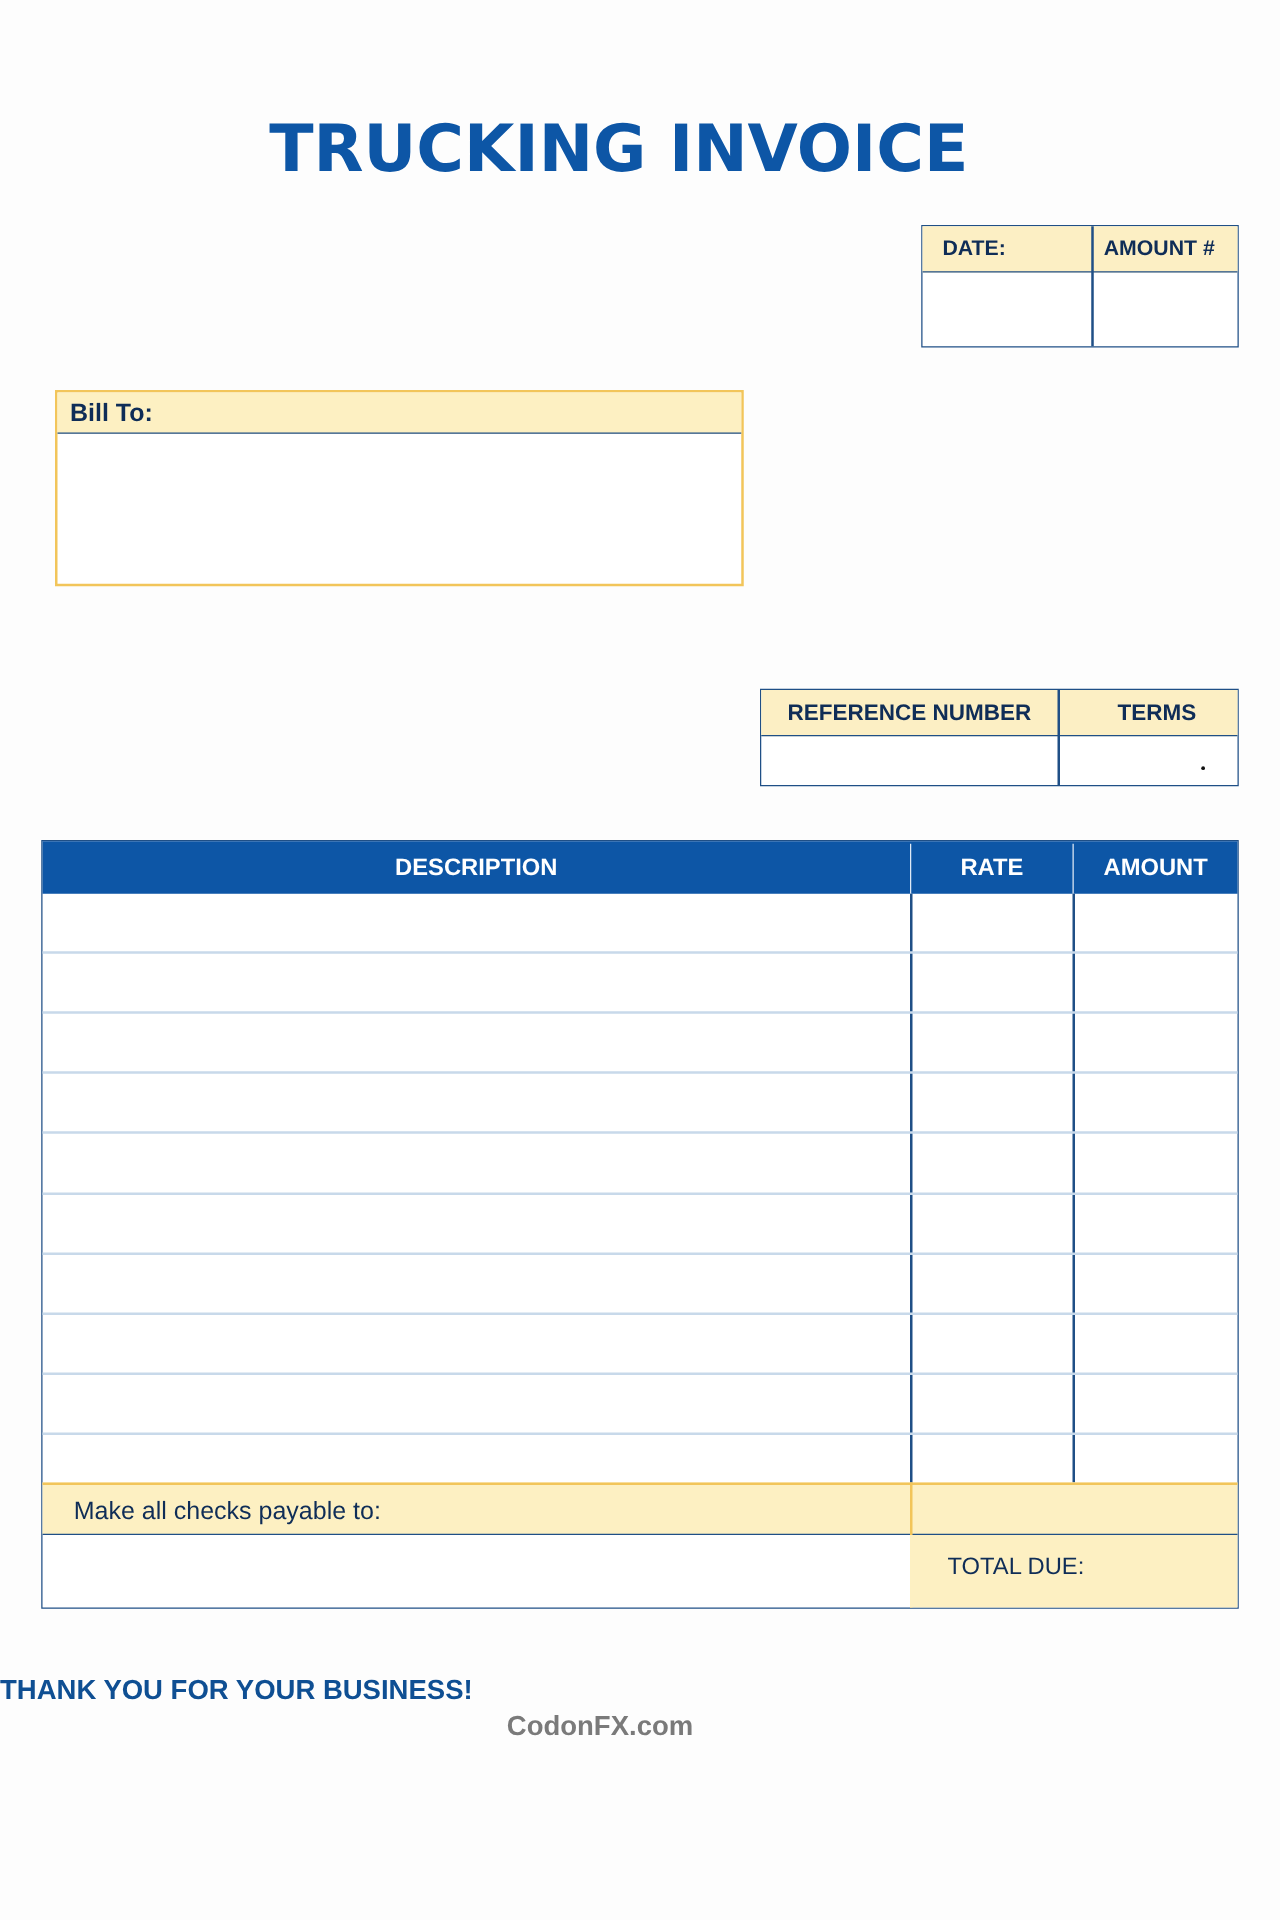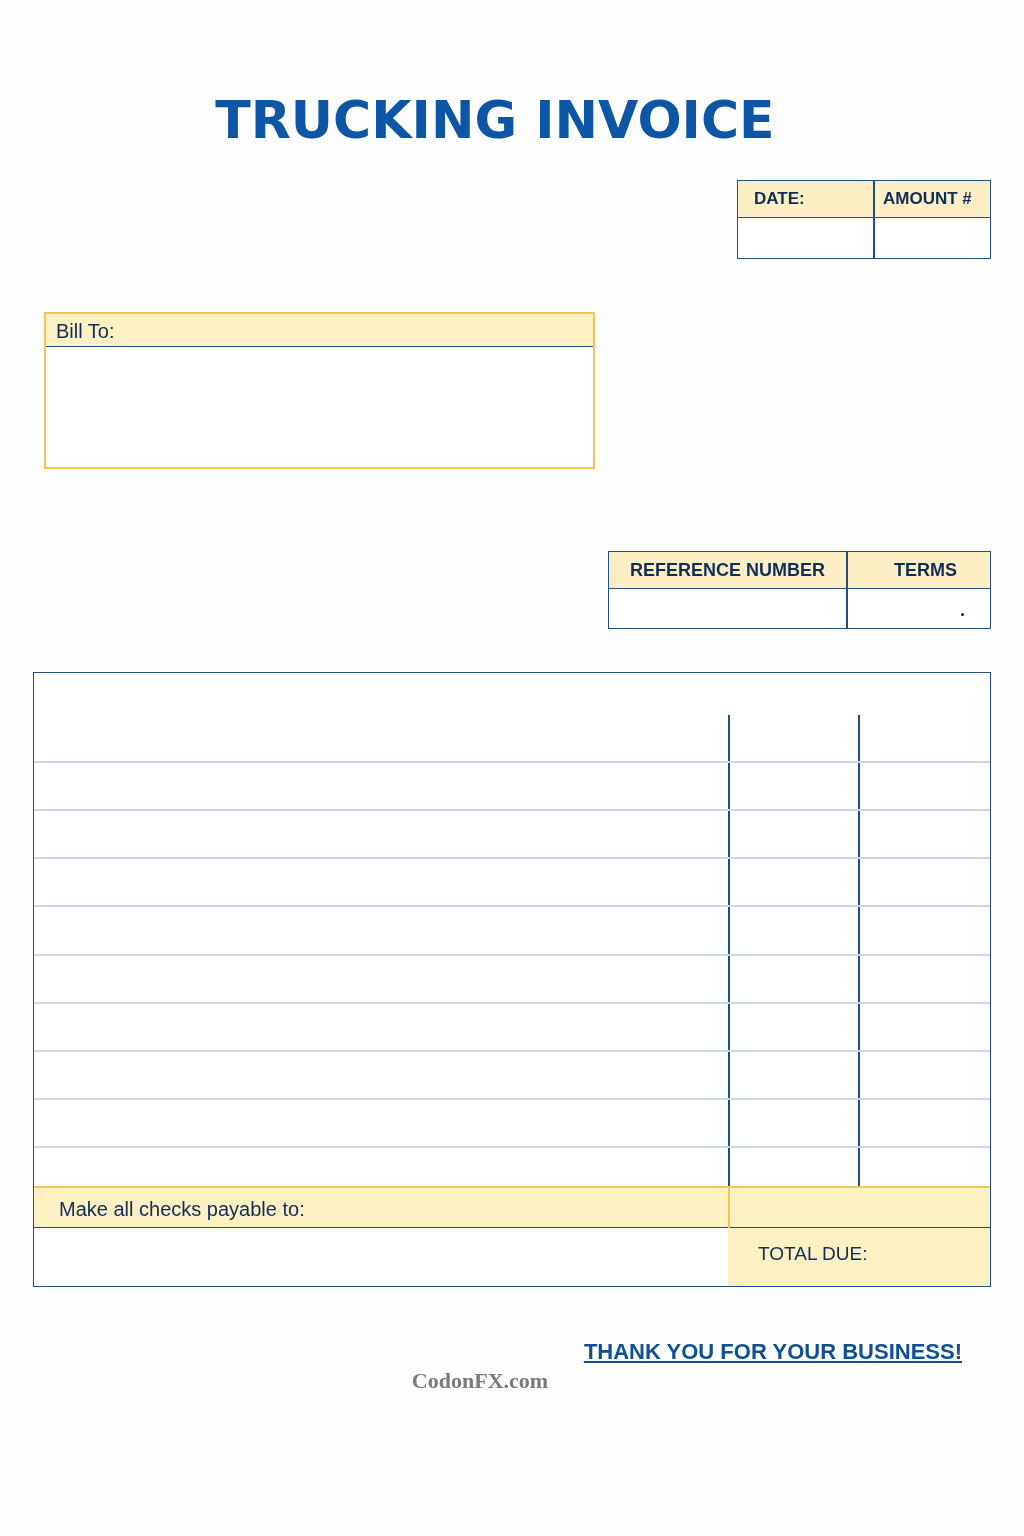--- a/index.html
+++ b/index.html
@@ -17,21 +17,21 @@
     left: 0; width: 990px; top: 88px; height: 64px;
     text-align: center;
     font-family: "DejaVu Sans", sans-serif;
     font-weight: bold; font-size: 52px; letter-spacing: 0px;
     color: #0d56a6;
     line-height: 64px;
   }
 
   
   .meta-box {
-    left: 737px; top: 180px; width: 254px; height: 79px;
+    left: 737px; top: 180px; width: 254px; height: 98px;
     border: 1.5px solid #1f4f86;
     background: #fff;
   }
   .meta-head {
     position: absolute; left: 0; top: 0; right: 0; height: 36px;
     background: #fcefc4;
     border-bottom: 1.5px solid #1f4f86;
   }
   .meta-divider {
     position: absolute; left: 135px; top: 0; bottom: 0; width: 1.5px; background: #1f4f86;
@@ -47,21 +47,21 @@
     border: 2px solid #f2c55a;
     background: #fff;
   }
   .bill-head {
     position: absolute; left: 0; top: 0; right: 0; height: 32px;
     background: #fdf0c2;
     border-bottom: 1.5px solid #1f4f86;
   }
   .bill-label {
     position: absolute; left: 10px; top: 0; height: 20px; line-height: 34px;
-    font-weight: normal; font-size: 20px; color: #0f2d57;
+    font-weight: bold; font-size: 20px; color: #0f2d57;
   }
 
   
   .ref-box {
     left: 608px; top: 551px; width: 383px; height: 78px;
     border: 1.5px solid #1f4f86;
     background: #fff;
   }
   .ref-head {
     position: absolute; left: 0; top: 0; right: 0; height: 36px;
@@ -120,25 +120,25 @@
   .total-label {
     position: absolute; left: 30px; top: 0; height: 52px; line-height: 52px;
     font-weight: normal; font-size: 19px; color: #0f2d57;
   }
   .gold-v {
     position: absolute; left: 694px; width: 1.5px; background: #f2c55a;
   }
 
   .thanks {
     left: 0; width: 962px; top: 1337px; height: 30px; line-height: 30px;
-    text-align: right; font-weight: bold; font-size: 22px; color: #0f4f93; text-decoration: underline;
+    text-align: left; font-weight: bold; font-size: 22px; color: #0f4f93;
   }
   .site {
     left: 0; width: 960px; top: 1367px; height: 28px; line-height: 28px;
-    text-align: center; font-weight: bold; font-size: 22px; color: #7a7a7a; font-family: Liberation Serif, serif;
+    text-align: center; font-weight: bold; font-size: 22px; color: #7a7a7a;
   }
 </style>
 </head>
 <body>
 
 <div class="abs title">TRUCKING INVOICE</div>
 
 <div class="abs meta-box">
   <div class="meta-head"></div>
   <div class="meta-divider"></div>
@@ -159,20 +159,27 @@
   <div class="ref-head"></div>
   <div class="ref-divider"></div>
   <div class="ref-label" style="left:0;width:237px;">REFERENCE NUMBER</div>
   <div class="ref-label" style="left:238px;width:157px;">TERMS</div>
   <div style="position:absolute;left:0;top:37px;width:237px;height:39px;"></div>
   <div style="position:absolute;left:239px;top:37px;right:0;height:39px;"></div>
   <div class="dot"></div>
 </div>
 
 <div class="abs table">
+  <div class="thead">
+    <div class="th" style="left:0;width:694px;">DESCRIPTION</div>
+    <div class="th-div" style="left:694px;"></div>
+    <div class="th" style="left:695px;width:129px;">RATE</div>
+    <div class="th-div" style="left:824px;"></div>
+    <div class="th" style="left:825px;width:131px;">AMOUNT</div>
+  </div>
 
   <div class="col-line" style="left:694px;top:42px;height:513px;"></div>
   <div class="col-line" style="left:824px;top:42px;height:471px;"></div>
 
   <div class="row-line" style="top:88px;"></div>
   <div class="row-line" style="top:136px;"></div>
   <div class="row-line" style="top:184px;"></div>
   <div class="row-line" style="top:232px;"></div>
   <div class="row-line" style="top:281px;"></div>
   <div class="row-line" style="top:329px;"></div>

